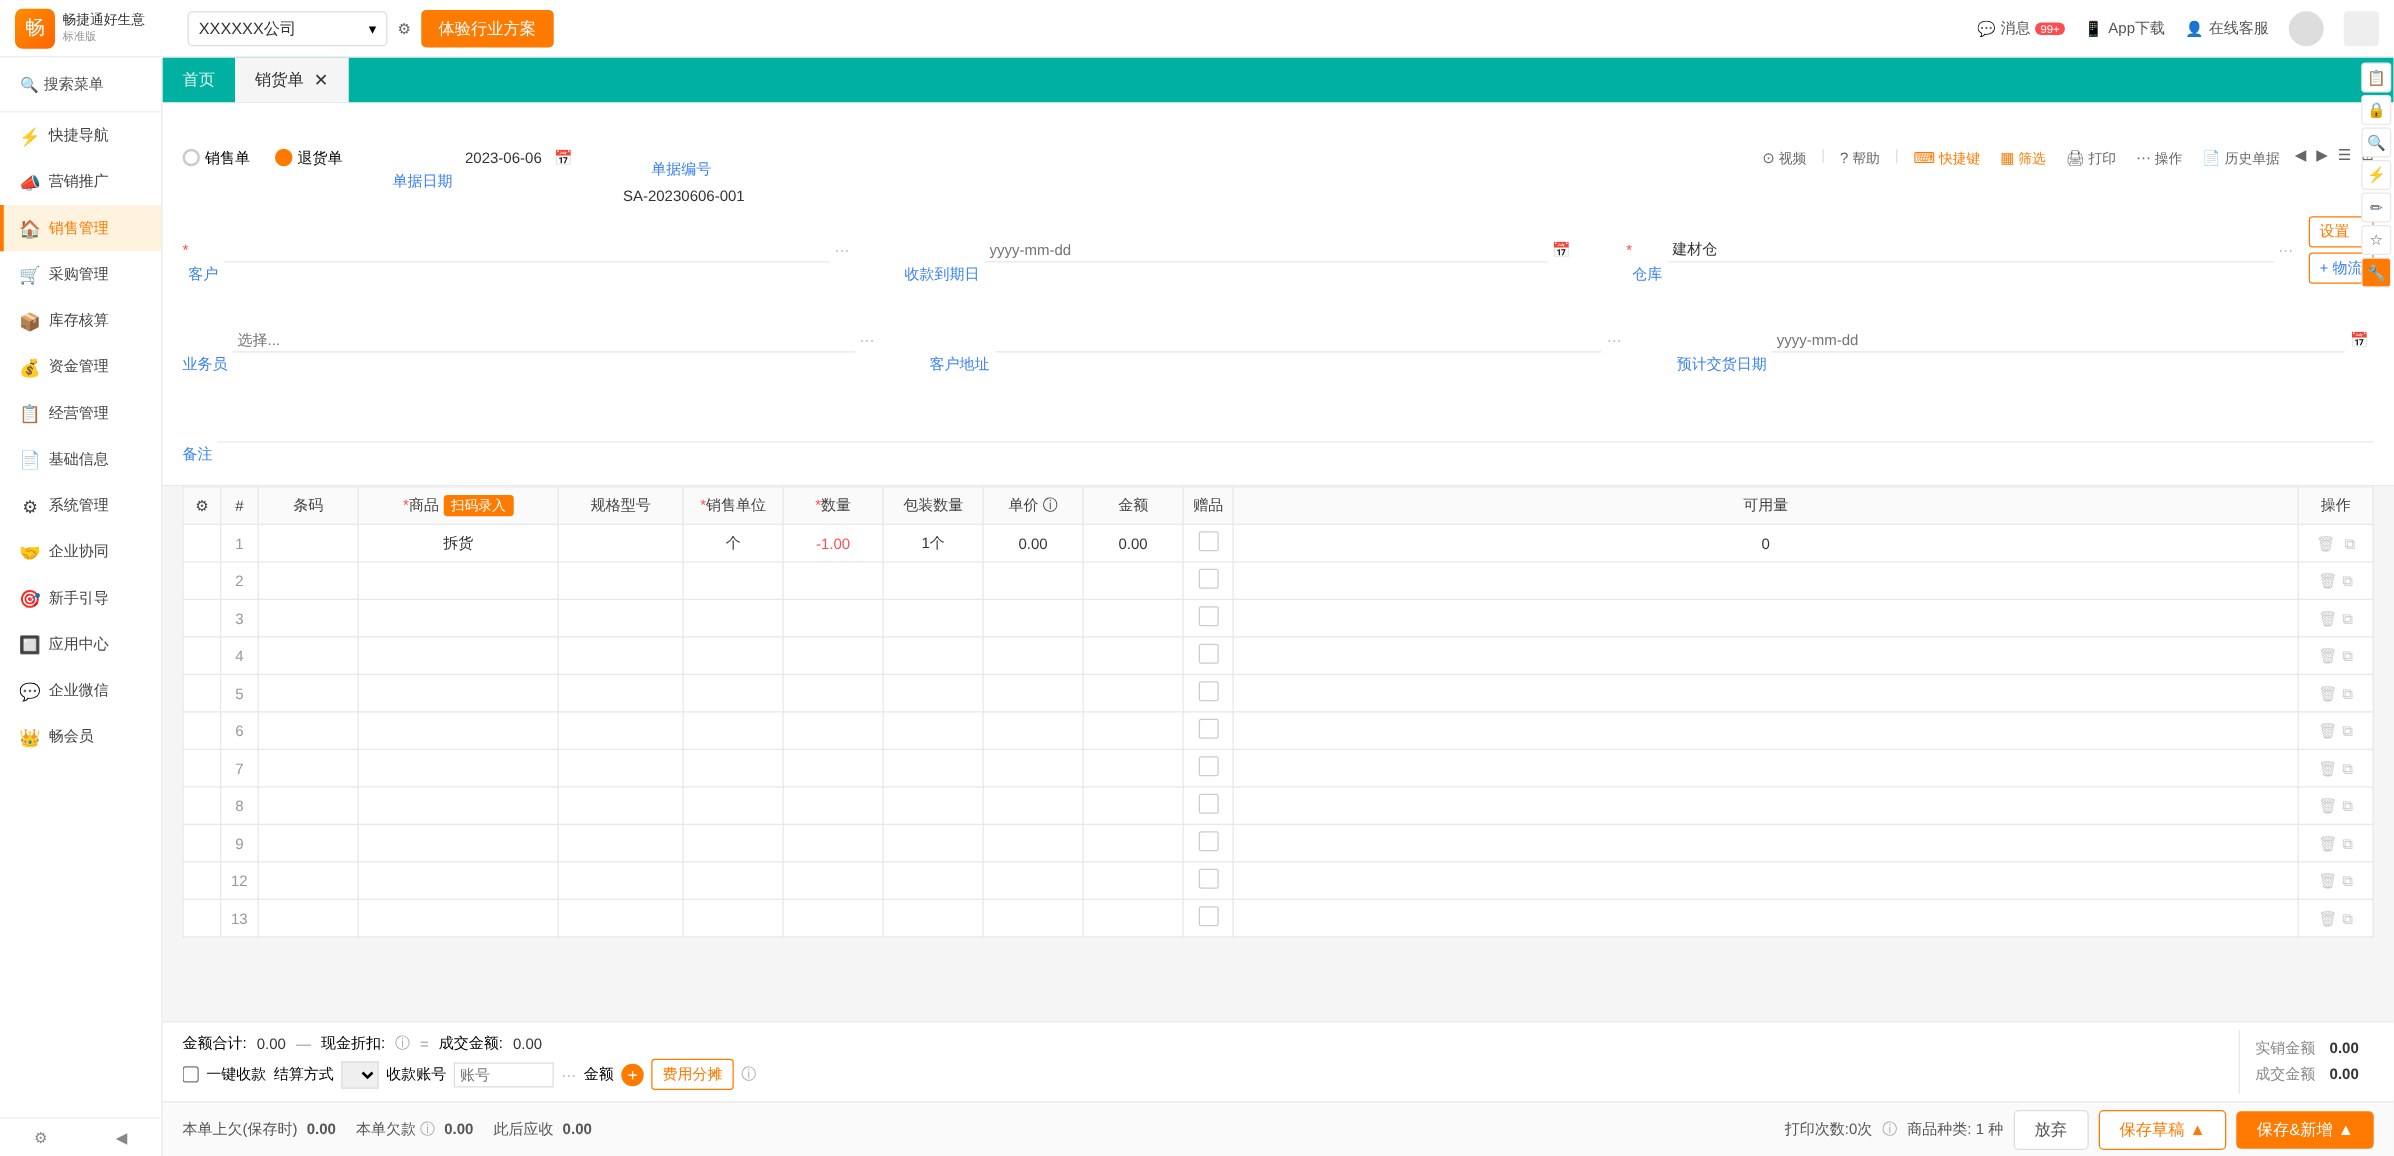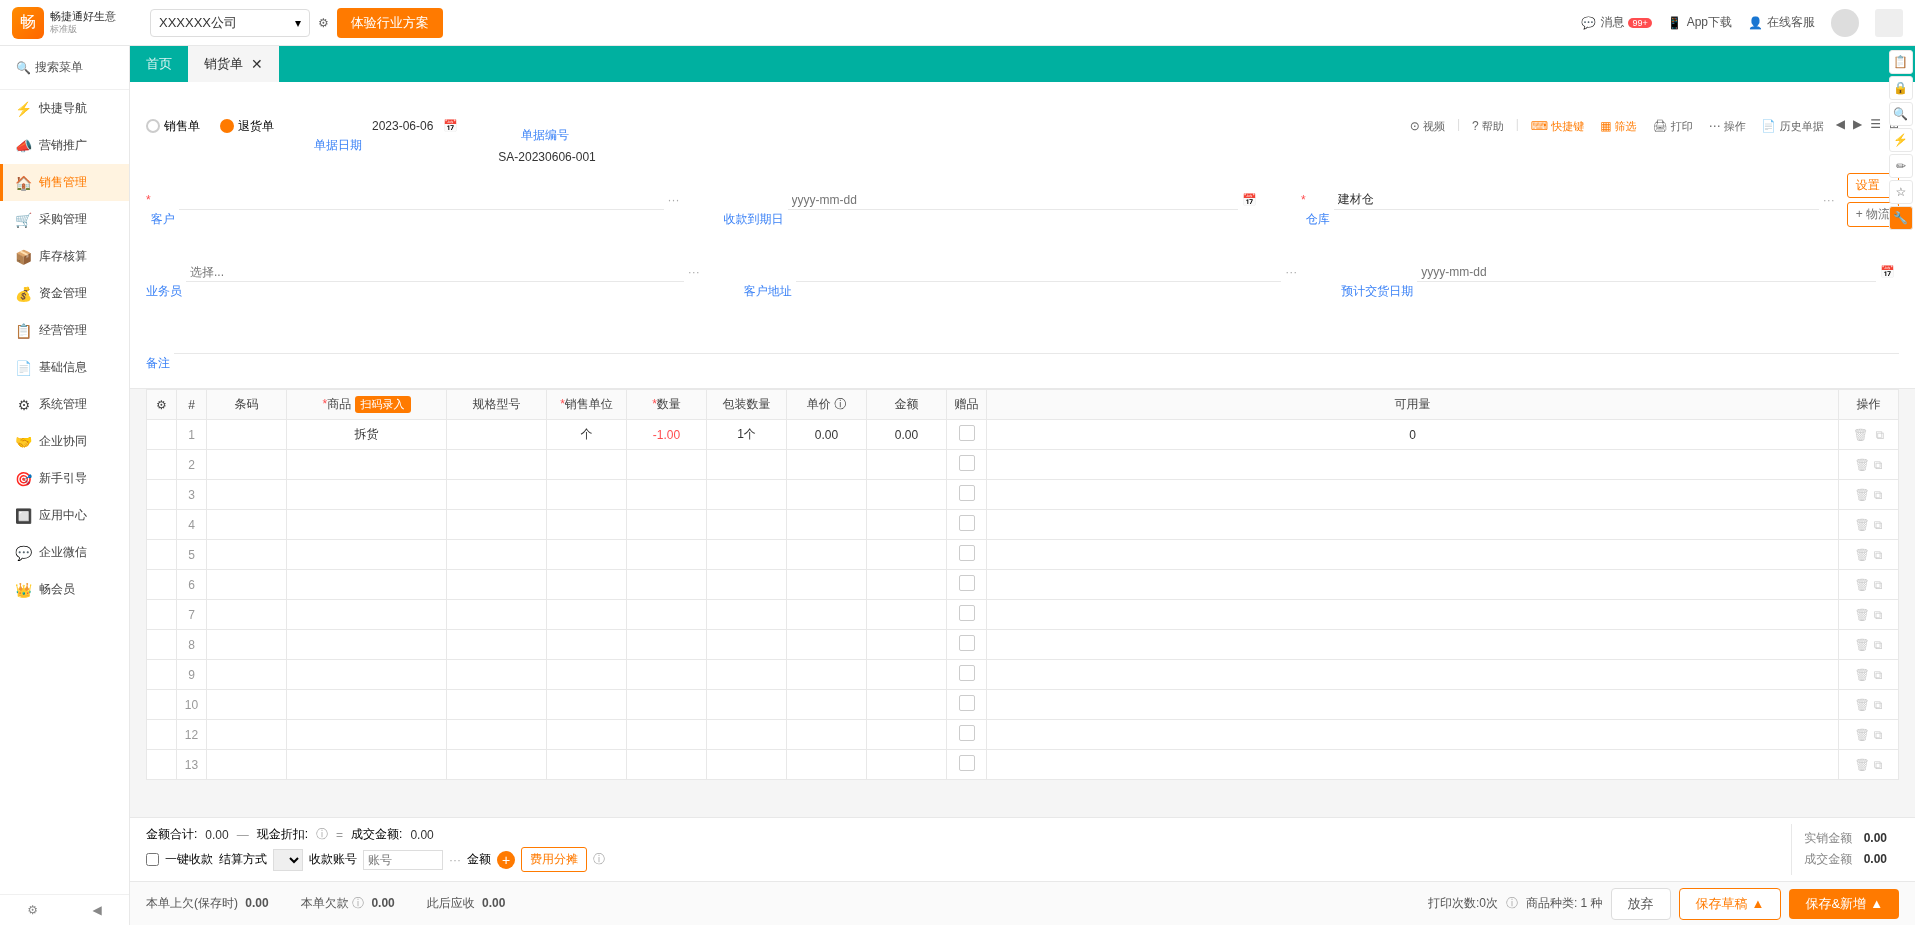--- a/index.html
+++ b/index.html
@@ -160,21 +160,21 @@
     }
     .field-dots { color: #aaa; cursor: pointer; padding: 0 4px; }
     .field-icon { color: #aaa; cursor: pointer; padding: 0 4px; }
     .btn-settings {
       background: #fff; border: 1px solid #ff7a00;
       color: #ff7a00; padding: 3px 8px; border-radius: 3px;
       cursor: pointer; font-size: 12px; display: flex; align-items: center; gap: 3px;
     }
     .btn-logistics {
       background: #fff; border: 1px solid #ff7a00;
-      color: #737373; padding: 3px 8px; border-radius: 3px;
+      color: #3b82f6; padding: 3px 8px; border-radius: 3px;
       cursor: pointer; font-size: 12px; display: flex; align-items: flex-end; gap: 3px;
     }
 
     
     .table-section {
       flex: 1; overflow: auto; background: #f5f5f5;
       padding: 0 16px 4px;
     }
     .data-table {
       width: 100%; border-collapse: collapse;
@@ -225,21 +225,21 @@
     .footer-row2 {
       display: flex; align-items: center; gap: 6px;
       font-size: 12px;
     }
     .bottom-bar {
       height: 44px;
       background: #fafafa;
       border-top: 1px solid #e8e8e8;
       display: flex; align-items: center;
       padding: 0 16px;
-      gap: 32px;
+      gap: 16px;
       font-size: 12px;
       color: #555;
     }
     .bottom-bar-right {
       margin-left: auto;
       display: flex; align-items: center; gap: 8px;
     }
     .btn-discard {
       border: 1px solid #ddd; background: #fff;
       padding: 6px 16px; border-radius: 4px;
@@ -679,35 +679,20 @@
               <td></td>
               <td></td>
               <td></td>
               <td></td>
               <td><div class="checkbox-cell"></div></td>
               <td></td>
               <td><span class="icon-trash">🗑</span><span class="icon-copy">⧉</span></td>
             </tr>
           <tr>
               <td></td>
-              <td class="row-num">10</td>
-              <td></td>
-              <td></td>
-              <td></td>
-              <td></td>
-              <td></td>
-              <td></td>
-              <td></td>
-              <td></td>
-              <td><div class="checkbox-cell"></div></td>
-              <td></td>
-              <td><span class="icon-trash">🗑</span><span class="icon-copy">⧉</span></td>
-            </tr>
-          <tr>
-              <td></td>
               <td class="row-num">12</td>
               <td></td>
               <td></td>
               <td></td>
               <td></td>
               <td></td>
               <td></td>
               <td></td>
               <td></td>
               <td><div class="checkbox-cell"></div></td>

